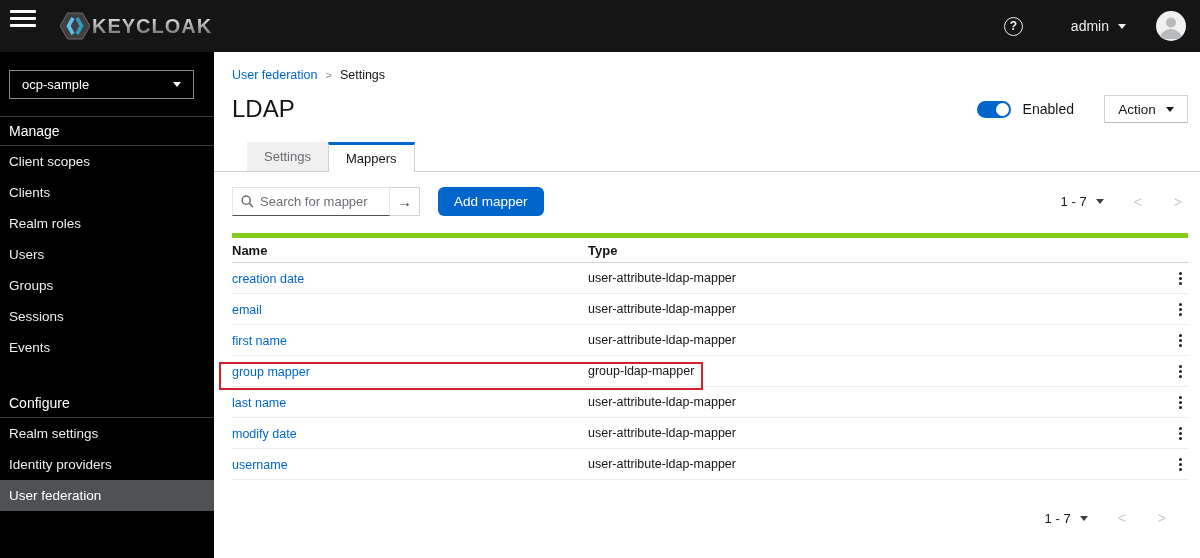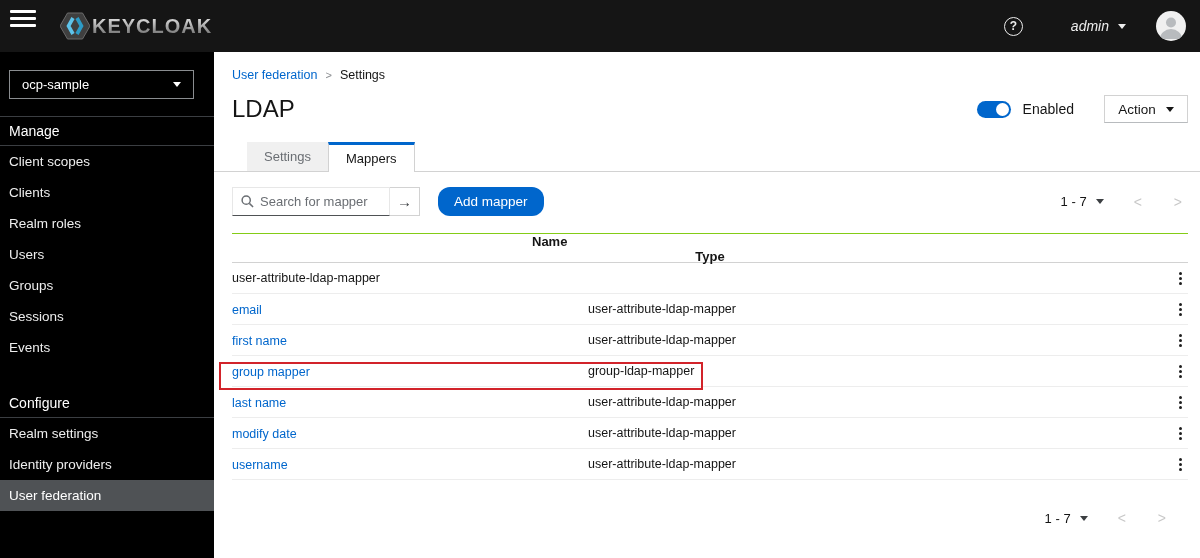--- a/index.html
+++ b/index.html
@@ -14,21 +14,21 @@
   .hamburger i { display:block; width:26px; height:3px; background:#fff; border-radius:1px; }
   .brand { display:flex; align-items:center; margin-left:10px; gap:2px; }
   .brand-text { font-size:20px; font-weight:bold; letter-spacing:1px;
                 background:linear-gradient(#f0f0f0,#5f5f5f);
                 -webkit-background-clip:text; background-clip:text; color:transparent; }
   .mast-right { margin-left:auto; display:flex; align-items:center; }
   .help-btn { width:19px; height:19px; border:1.5px solid #ededed; border-radius:50%;
               color:#ededed; font-size:12px; font-weight:bold; display:flex; align-items:center;
               justify-content:center; background:none; cursor:pointer; margin-right:48px; }
   .user-menu { display:flex; align-items:center; gap:9px; color:#ededed; font-size:14px;
-               background:none; border:none; cursor:pointer;font-style:italic; }
+               background:none; border:none; cursor:pointer; }
   .caret { display:inline-block; width:0; height:0; border-left:4px solid transparent;
            border-right:4px solid transparent; border-top:5px solid currentColor; }
   .user-menu .caret { color:#ededed; }
   .avatar { width:30px; height:30px; border-radius:50%; background:#f0f0f0; margin-left:30px;
             margin-right:14px; overflow:hidden; display:flex; align-items:center; justify-content:center; }
 
   
   .sidebar { position:absolute; top:52px; left:0; width:214px; height:550px;
              background:#000000; z-index:2; }
   .realm-select { margin:18px 10px 0 9px; width:185px; height:29px; border:1px solid #8a8d90;
@@ -76,33 +76,33 @@
 
   .toolbar { margin-top:15px; display:flex; align-items:center; }
   .search-box { width:158px; height:29px; border:1px solid #e7e7e7; border-bottom:1px solid #4f5255;
                 display:flex; align-items:center; padding:0 8px; gap:6px; background:#fff; }
   .search-box input { border:none; outline:none; width:120px; font-size:13px; color:#151515;
                       font-family:inherit; }
   .search-box input::placeholder { color:#6a6e73; }
   .go-btn { width:30px; height:29px; border:1px solid #d2d2d2; border-left:none; background:#fff;
             color:#3c3f42; font-size:15px; cursor:pointer; }
   .add-btn { margin-left:18px; height:29px; padding:0 16px; background:#0066cc; color:#fff;
-             border:none; border-radius:12px; font-size:13.5px; cursor:pointer; font-family:inherit; }
+             border:none; border-radius:6px; font-size:13.5px; cursor:pointer; font-family:inherit; }
   .pager { margin-left:auto; display:flex; align-items:center; }
   .pager-range { display:flex; align-items:center; gap:9px; font-size:13px; color:#151515;
                  background:none; border:none; cursor:pointer; font-family:inherit; }
   .pager-range .caret { color:#3c3f42; }
   .pager-nav { background:none; border:none; color:#c8c8c8; font-size:14px; cursor:pointer;
                font-family:inherit; }
   .pager .prev { margin-left:30px; }
   .pager .next { margin-left:32px; margin-right:6px; }
 
   .mapper-table { margin-top:17px; }
   .t-row { display:flex; align-items:center; height:31px; border-bottom:1px solid #ededed; }
-  .t-head { height:30px; border-top:1px solid #84cc16; border-bottom:1px solid #d2d2d2;flex-direction:column; }
+  .t-head { height:30px; border-top:5px solid #84cc16; border-bottom:1px solid #d2d2d2; }
   .t-head .col { font-weight:bold; font-size:13px; color:#151515; }
   .col-name { width:356px; padding-right:10px; }
   .col-type { flex:1; font-size:12.5px; color:#151515; }
   .col-menu { width:36px; display:flex; justify-content:flex-end; }
   .col-name a { color:#0066cc; font-size:12.5px; text-decoration:none; cursor:pointer; }
   .kebab { background:none; border:none; cursor:pointer; display:flex; flex-direction:column;
            gap:2px; padding:4px 6px; }
   .kebab i { width:3px; height:3px; border-radius:50%; background:#1f1f1f; display:block; }
 
   .bottom-pager { margin-top:30px; display:flex; justify-content:flex-end; }
@@ -216,20 +216,21 @@
   </div>
 
   <div class="mapper-table">
     <div class="t-row t-head">
       <div class="col col-name">Name</div>
       <div class="col col-type">Type</div>
       <div class="col-menu"></div>
     </div>
 
     <div class="t-row">
+      <div class="col-name"><a>creation date</a></div>
       <div class="col-type">user-attribute-ldap-mapper</div>
       <div class="col-menu">
           <button class="kebab">
             <i></i>
             <i></i>
             <i></i>
           </button>
         </div>
     </div>
     <div class="t-row">

